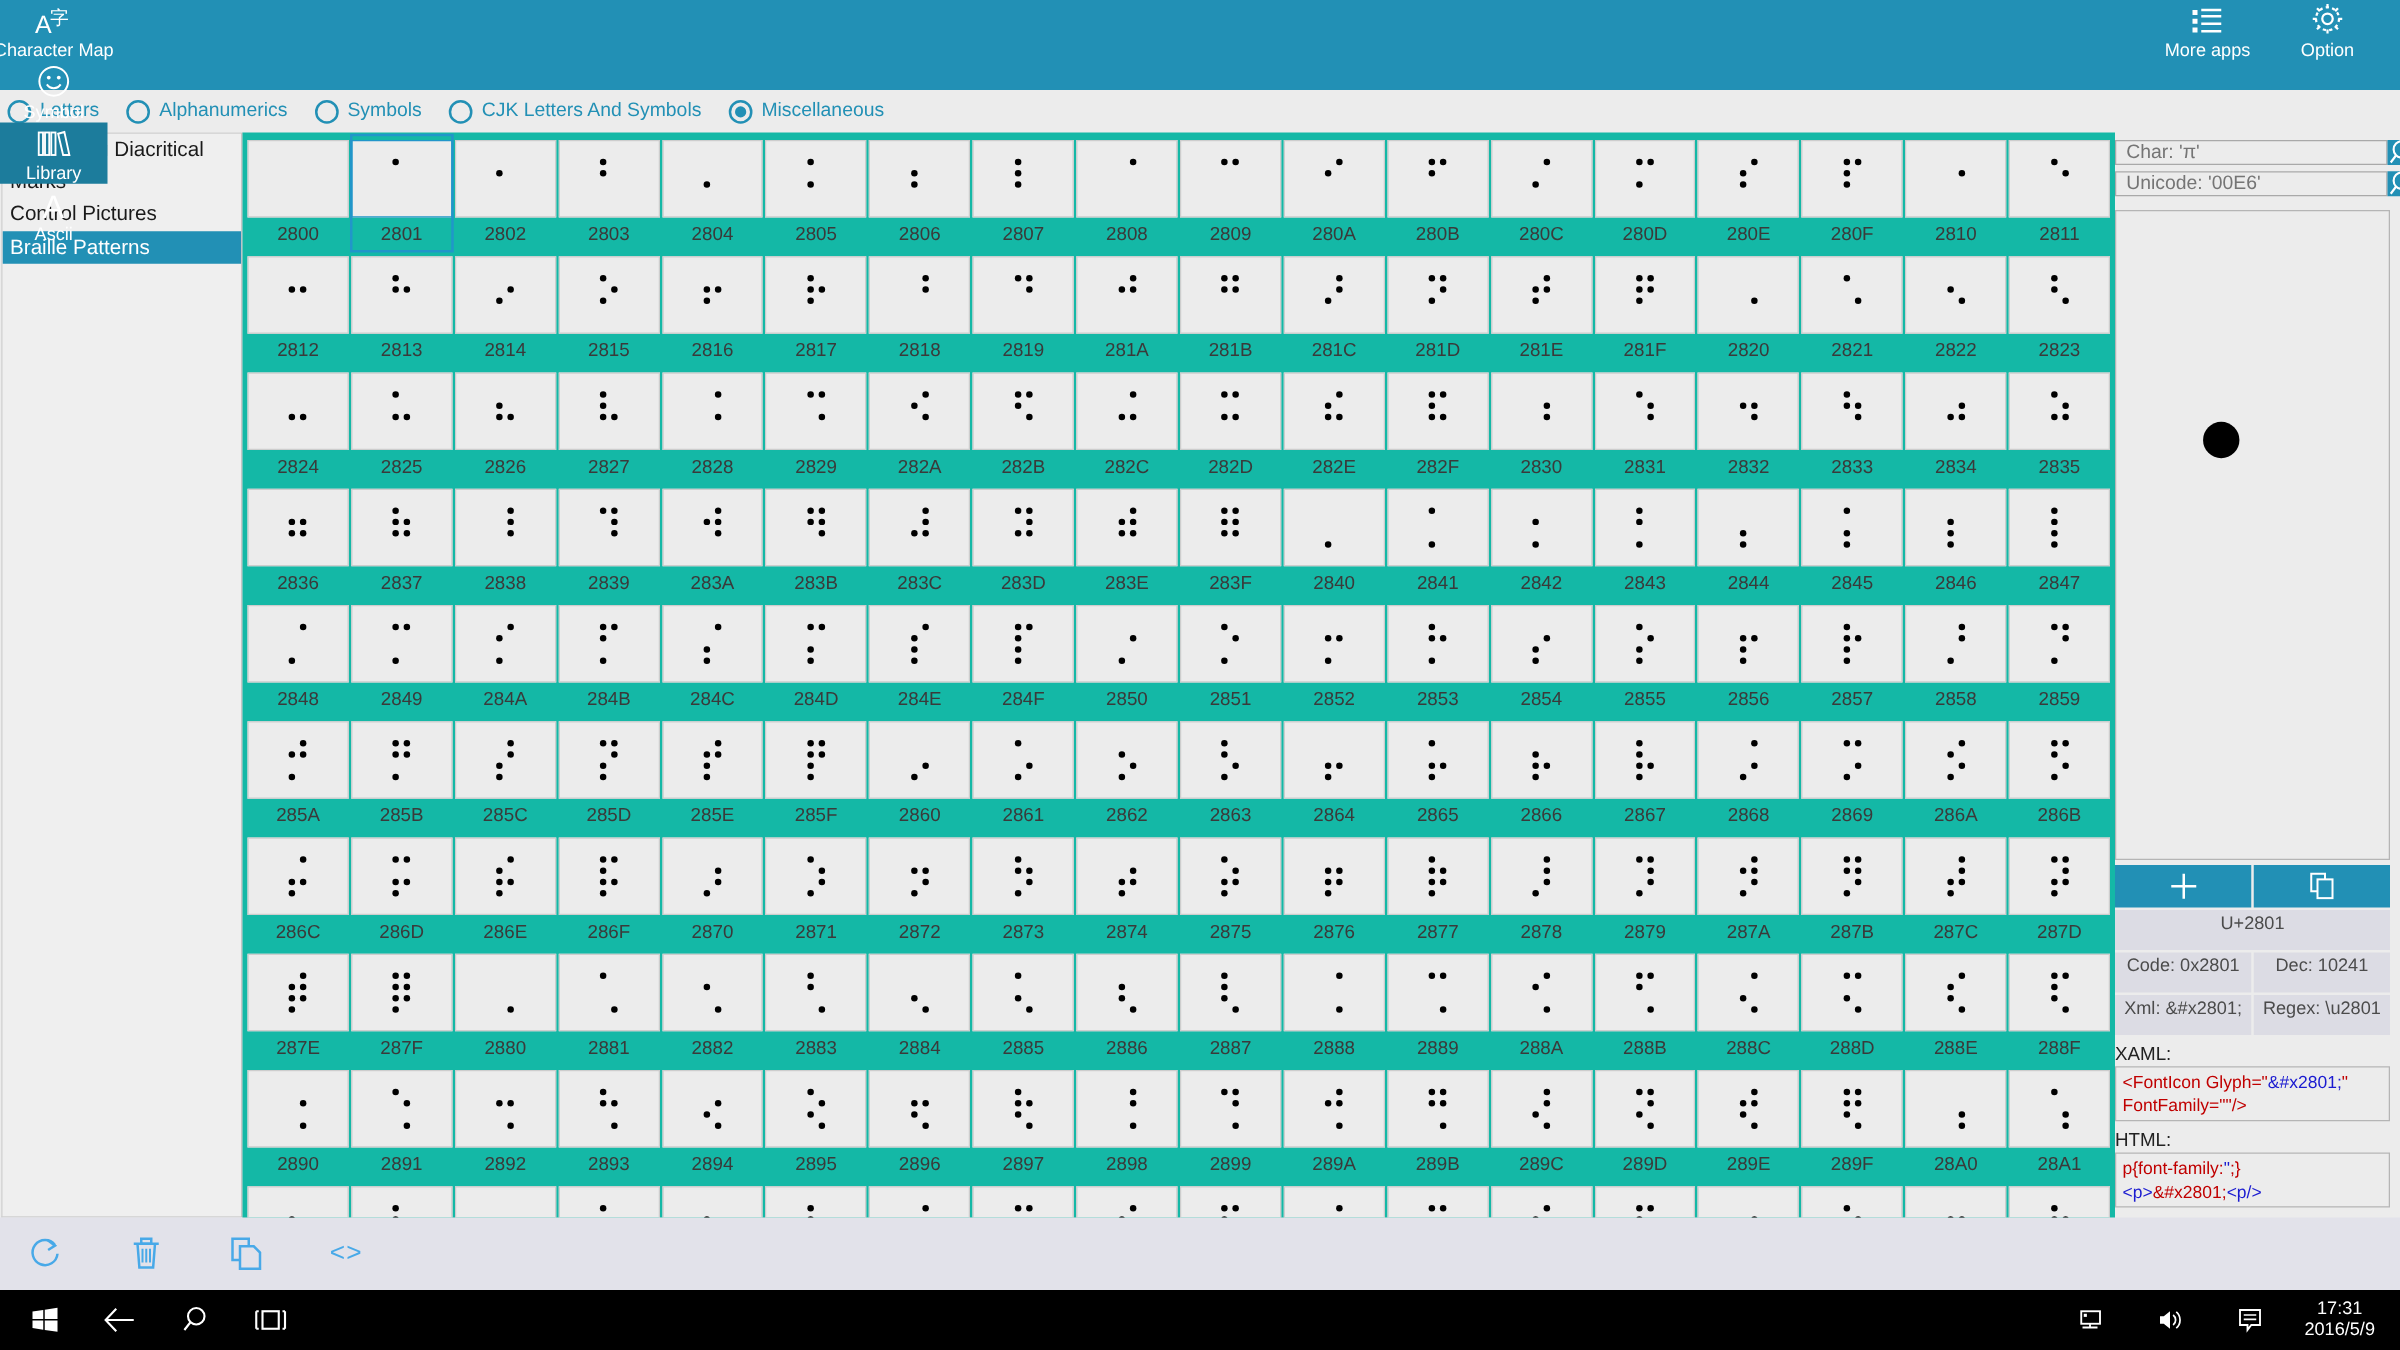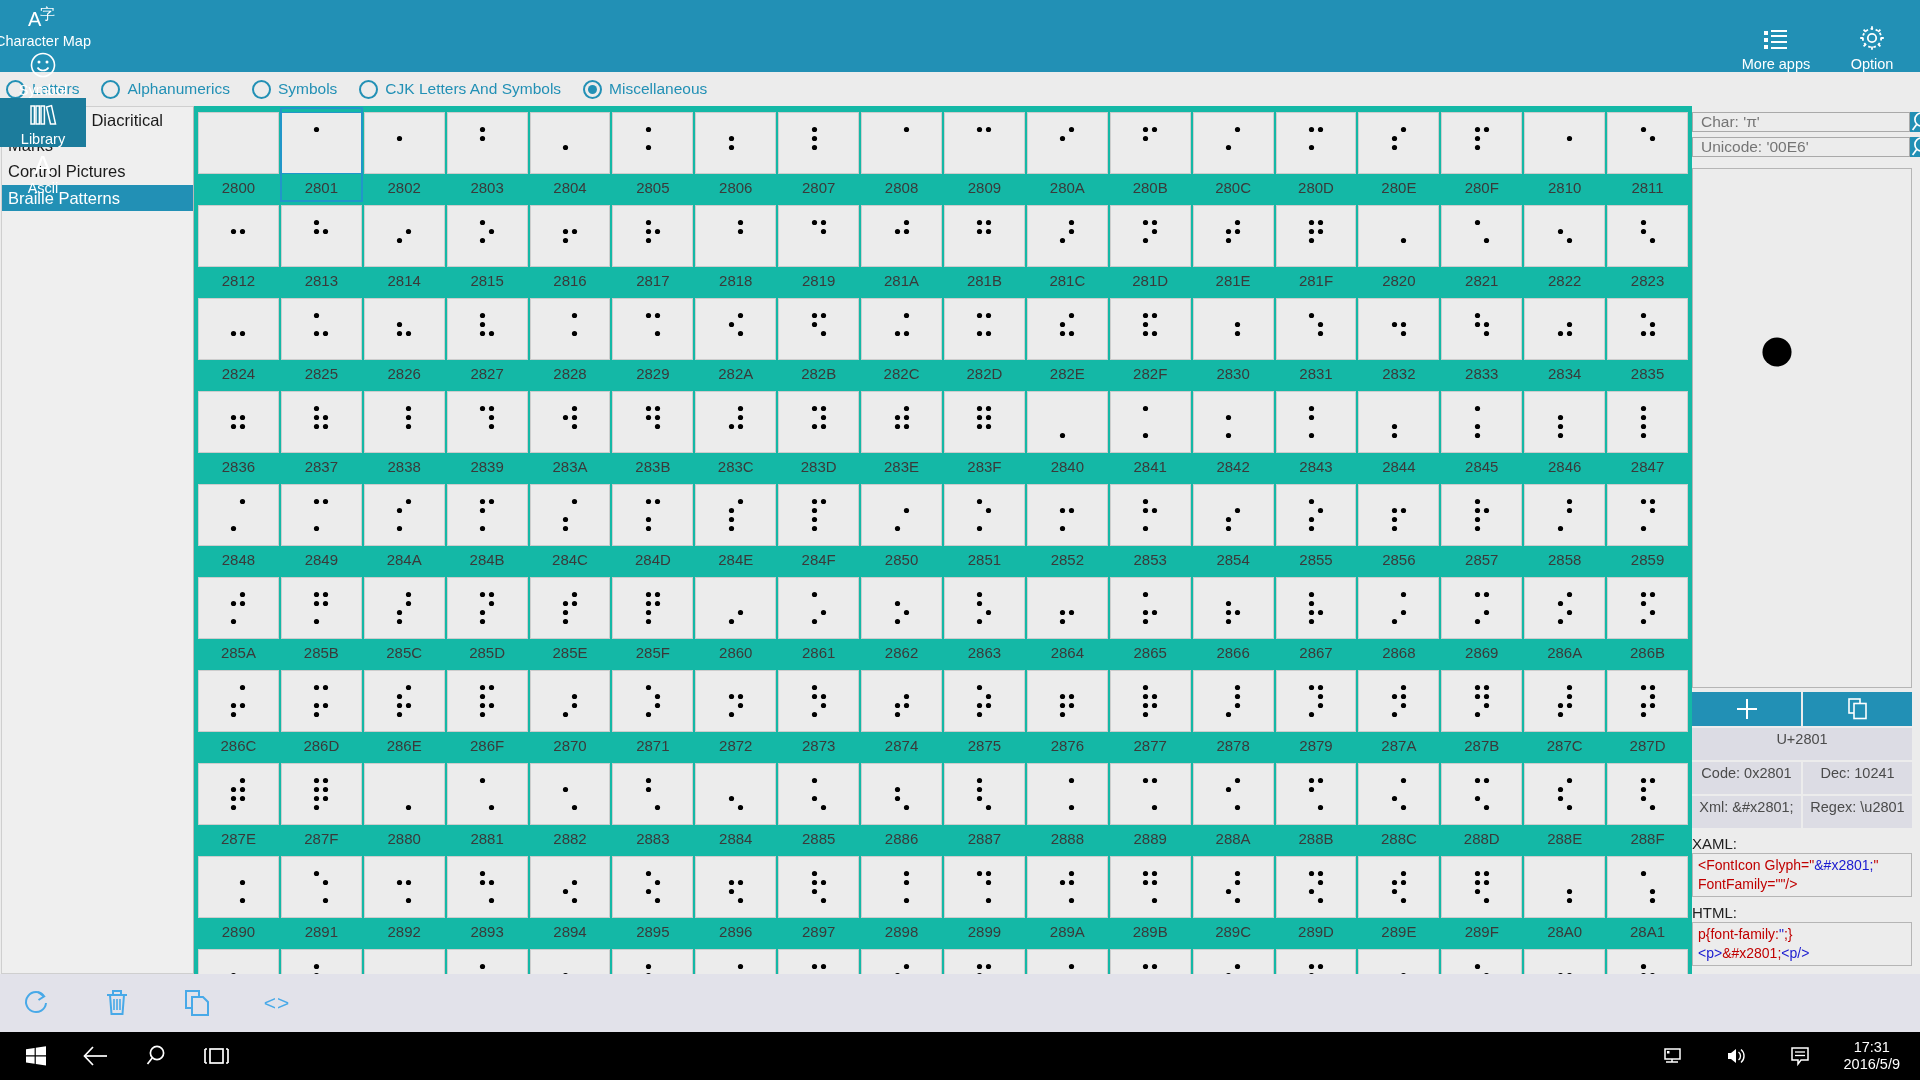--- a/index.html
+++ b/index.html
@@ -18,21 +18,21 @@
     position: relative;
   }
   .ribbon-tab {
     width: 86px; display: flex; flex-direction: column;
     align-items: center; justify-content: center; gap: 3px;
     cursor: default;
   }
   .ribbon-tab.active { background: #1c7c9c; }
   .ribbon-ico { height: 30px; display: flex; align-items: flex-end; justify-content: center; }
   .ribbon-lbl { font-size: 14.5px; line-height: 16px; white-space: nowrap; }
-  #ribbon-right { margin-left: auto; display: flex; align-items: flex-end; }
+  #ribbon-right { margin-left: auto; display: flex; align-items: flex-start; padding-right: 10px; }
   #ribbon-right .ribbon-tab { width: 96px; }
 
   
   #catrow {
     flex: 0 0 34px; display: flex; align-items: center;
     background: #ececec; padding-left: 6px; gap: 0px;
   }
   .radio { display: flex; align-items: center; gap: 7px; margin-right: 22px; cursor: default; }
   .radio .dot {
     width: 19px; height: 19px; border-radius: 50%;

